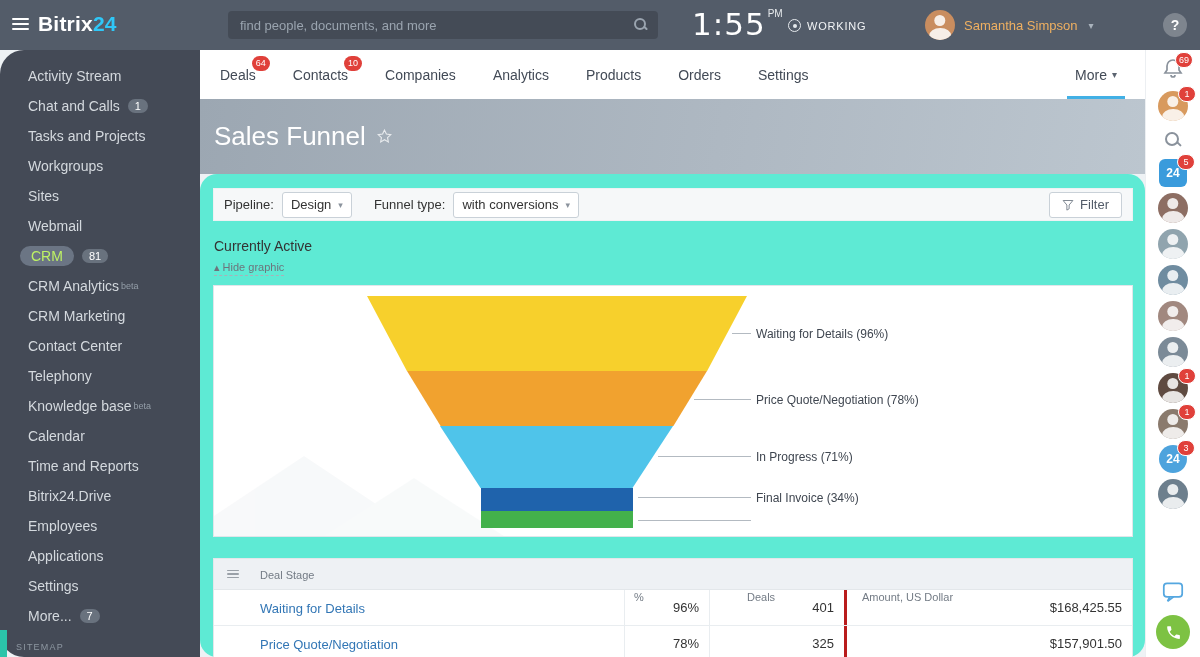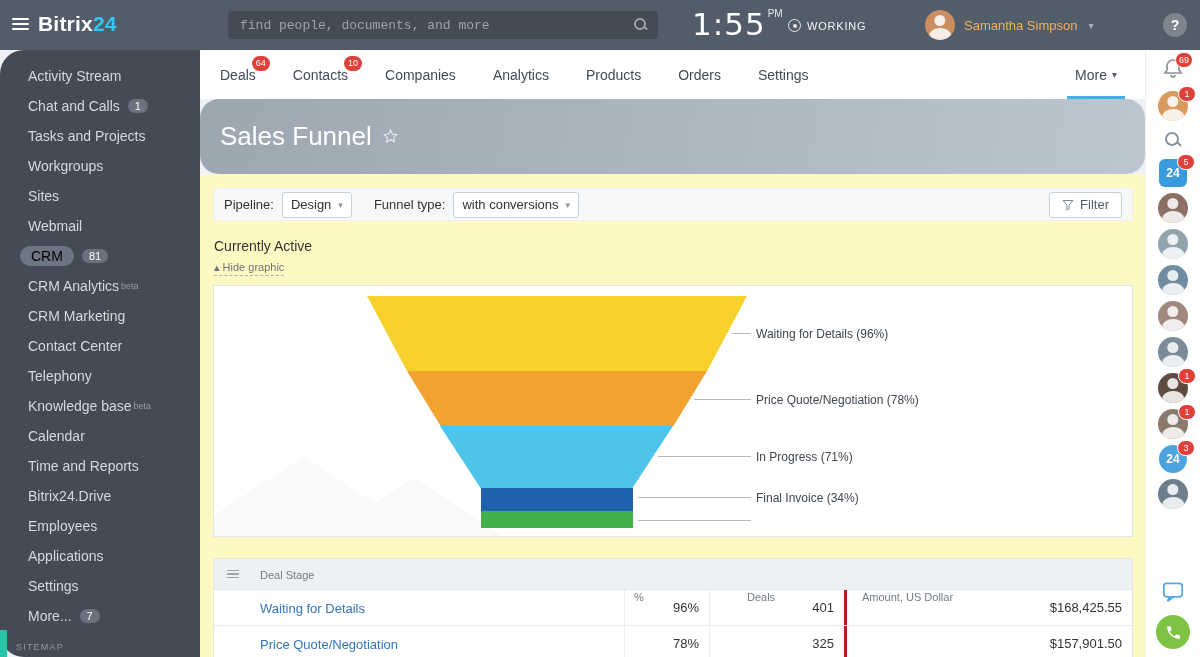--- a/index.html
+++ b/index.html
@@ -10,21 +10,21 @@
   }
   
   .topbar{position:absolute;top:0;left:0;width:1200px;height:50px;background:#535c69;z-index:10;}
   .burger{position:absolute;left:12px;top:18px;width:17px;height:13px;cursor:pointer;}
   .burger span{display:block;height:2px;background:#fff;margin-bottom:3px;border-radius:1px;}
   .logo{position:absolute;left:38px;top:12px;font-size:21px;font-weight:bold;color:#fff;letter-spacing:.2px;}
   .logo .accent{color:#2fc7f7;}
   .search-box{position:absolute;left:228px;top:11px;width:430px;height:28px;background:rgba(0,0,0,.18);
     border-radius:4px;display:flex;align-items:center;padding:0 10px;box-sizing:border-box;}
   .search-box input{flex:1;background:transparent;border:none;outline:none;color:#dfe4e8;font-size:13px;
-    font-family:Liberation Mono, monospace;}
+    font-family:Liberation Sans, sans-serif;}
   .search-box input::placeholder{color:#9aa4af;}
   .mag{width:14px;height:14px;position:relative;flex:0 0 14px;}
   .mag::before{content:"";position:absolute;left:0;top:0;width:8px;height:8px;border:2px solid #9aa4af;border-radius:50%;}
   .mag::after{content:"";position:absolute;left:9px;top:9px;width:5px;height:2px;background:#9aa4af;transform:rotate(45deg);border-radius:1px;}
   .clock{position:absolute;left:692px;top:6px;color:#fff;}
   .clock .t{font-size:31px;font-weight:normal;letter-spacing:1px;font-family:"DejaVu Sans",sans-serif;}
   .clock .suffix{font-size:10px;vertical-align:18px;margin-left:2px;color:#e8ebee;}
   .status{position:absolute;left:788px;top:19px;display:flex;align-items:center;gap:6px;color:#fff;}
   .status-ico{width:11px;height:11px;border:1.5px solid #e6eaee;border-radius:50%;position:relative;}
   .status-ico::after{content:"";position:absolute;left:50%;top:50%;width:4px;height:4px;margin:-2px 0 0 -2px;background:#e6eaee;border-radius:50%;}
@@ -39,21 +39,21 @@
   .avatar{border-radius:50%;position:relative;overflow:hidden;flex:0 0 auto;}
   .avatar::before{content:"";position:absolute;top:16%;left:50%;transform:translateX(-50%);
     width:38%;height:38%;border-radius:50%;background:rgba(255,255,255,.85);}
   .avatar::after{content:"";position:absolute;top:60%;left:50%;transform:translateX(-50%);
     width:72%;height:52%;border-radius:50% 50% 0 0;background:rgba(255,255,255,.85);}
   
   .sidebar{position:absolute;top:50px;left:0;width:236px;bottom:0;background:#444a56;border-radius:24px;}
   .side-list{padding-top:11px;}
   .side-item{height:30px;display:flex;align-items:center;padding-left:28px;cursor:pointer;
     color:#d4d9de;font-size:14px;white-space:nowrap;}
-  .pill{background:#6b7584;border-radius:11px;padding:2px 11px;color:#000000;text-align:right;}
+  .pill{background:#6b7584;border-radius:11px;padding:2px 11px;color:#bef264;text-align:right;}
   .side-badge{background:#69727e;border-radius:9px;padding:1px 7px;color:#fff;font-size:11px;margin-left:8px;}
   .beta{font-size:9px;color:#949ea8;vertical-align:super;margin-left:2px;}
   .sitemap{position:absolute;left:16px;bottom:5px;font-size:9px;letter-spacing:1.2px;color:#8d97a1;cursor:pointer;}
   .teal-strip{position:absolute;left:0;bottom:0;width:7px;height:27px;background:#2bc4a9;}
   
   .rightbar{position:absolute;top:50px;right:0;width:55px;bottom:0;background:#fff;border-left:1px solid #eceff2;
     display:flex;flex-direction:column;align-items:center;padding:7px 0 8px;box-sizing:border-box;gap:6px;}
   .rb-item{position:relative;cursor:pointer;flex:0 0 auto;}
   .rb-badge{position:absolute;top:-5px;right:-8px;min-width:10px;height:14px;padding:0 3px;background:#e0403a;
     border-radius:8px;color:#fff;font-size:9px;display:flex;align-items:center;justify-content:center;border:1px solid #fff;}
@@ -67,24 +67,24 @@
   
   .main{position:absolute;top:50px;left:200px;right:55px;bottom:0;background:#eef2f5;overflow:hidden;}
   .tabs{height:49px;background:#fff;display:flex;align-items:center;padding:0 20px;gap:37px;}
   .tab{position:relative;font-size:14px;color:#424a56;cursor:pointer;white-space:nowrap;}
   .tab-badge{position:absolute;top:-11px;right:-14px;min-width:10px;height:15px;padding:0 4px;background:#e0403a;
     border-radius:8px;color:#fff;font-size:9px;display:flex;align-items:center;justify-content:center;}
   .tab-more{margin-left:auto;padding:0 8px 0 4px;height:49px;display:flex;align-items:center;gap:5px;position:relative;}
   .tab-more .caret{font-size:10px;color:#5b6470;}
   .tab-more::after{content:"";position:absolute;left:-4px;right:0;bottom:0;height:3px;background:#42b0e5;}
   .title-area{height:75px;background:linear-gradient(100deg,#9ca7b2 0%,#aeb8c2 55%,#bcc6cf 100%);
-    display:flex;align-items:center;padding:0 20px;gap:10px;border-radius:19px;}
+    display:flex;align-items:center;padding:0 14px;gap:10px;}
   .page-title{font-size:26px;color:#fff;font-weight:normal;}
   
-  .content{position:absolute;top:124px;left:0;right:0;bottom:0;background:#fef9c3;}
+  .content{position:absolute;top:124px;left:0;right:0;bottom:0;background:#5eead4;border-radius:17px;}
   .filterbar{position:absolute;top:14px;left:13px;right:12px;height:33px;background:#f6f8f9;border:1px solid #eef1f3;
     box-sizing:border-box;display:flex;align-items:center;padding:0 10px;gap:8px;}
   .flabel-txt{font-size:13px;color:#333;}
   .dropdown{height:24px;background:#fff;border:1px solid #c9d1d8;border-radius:3px;display:flex;align-items:center;
     gap:7px;padding:0 8px;font-size:13px;color:#333;cursor:pointer;}
   .dropdown .caret{font-size:9px;color:#8b939d;}
   .gap{width:6px;}
   .filter-btn{margin-left:auto;height:26px;background:#fff;border:1px solid #c9d1d8;border-radius:3px;
     display:flex;align-items:center;gap:6px;padding:0 12px;font-size:13px;color:#535c69;cursor:pointer;}
   .sec-label{position:absolute;top:64px;left:14px;font-size:14px;color:#333;}

